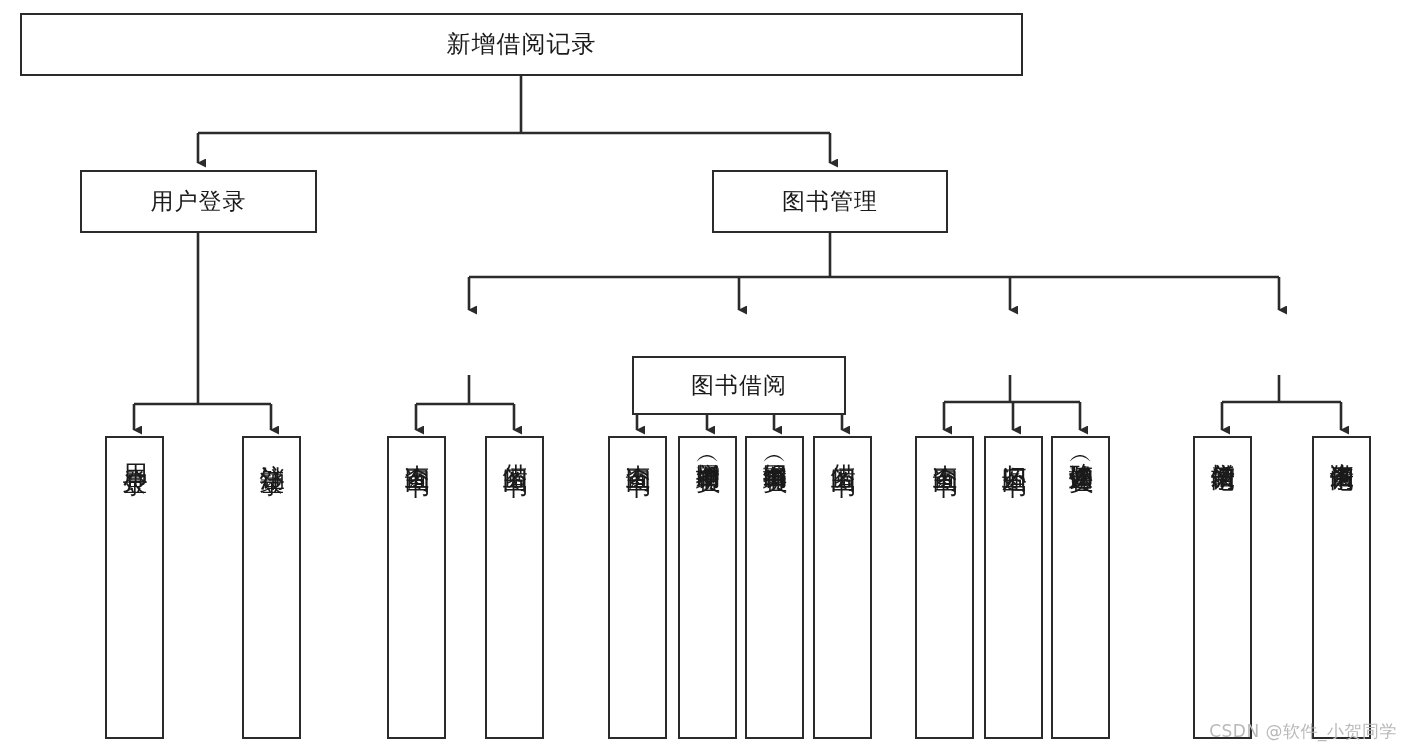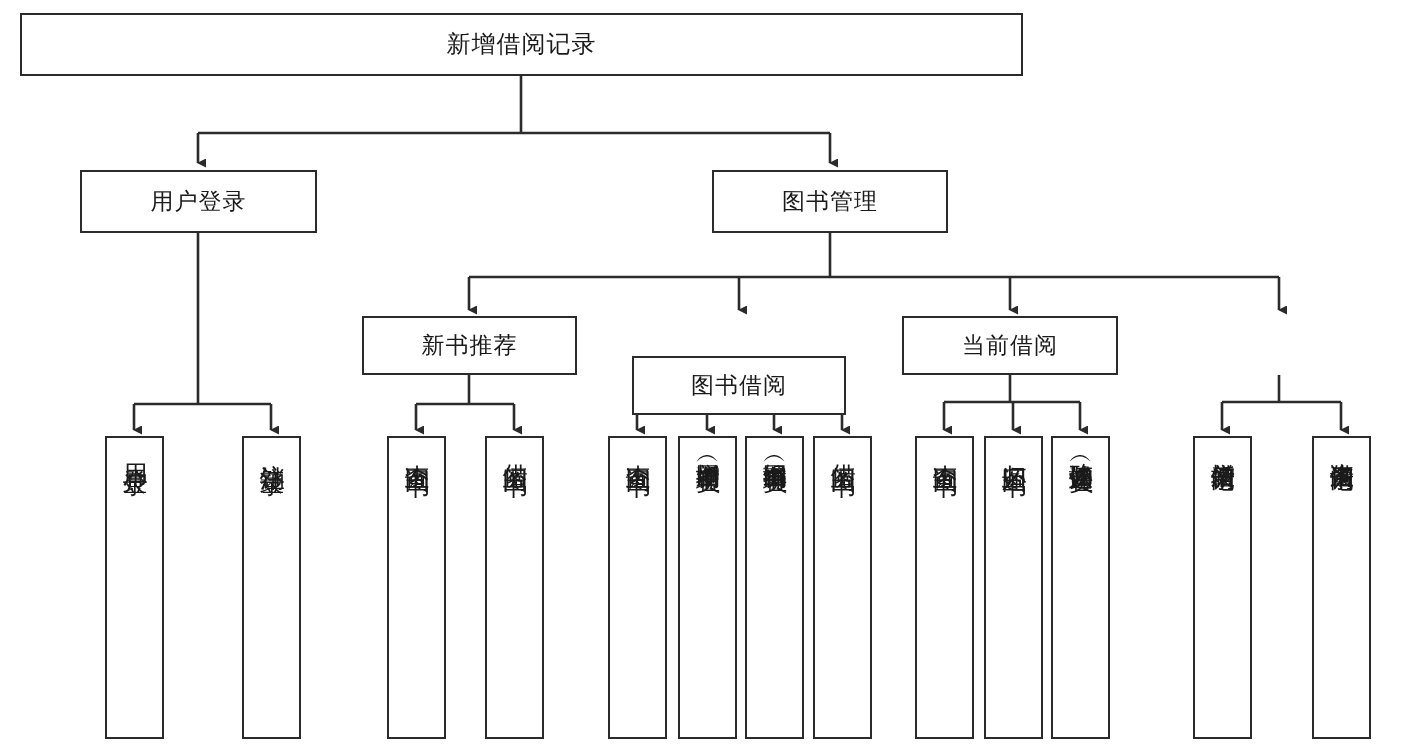--- a/index.html
+++ b/index.html
@@ -141,31 +141,25 @@
   </div>
 
   <div class="node h" style="left:80px; top:170px; width:237px; height:63px;">
     <span class="lbl">用户登录</span>
   </div>
 
   <div class="node h" style="left:712px; top:170px; width:236px; height:63px;">
     <span class="lbl">图书管理</span>
   </div>
 
-  <div class="node h" style="left:362px; top:316px; width:215px; height:59px;">
-    <span class="lbl">新书推荐</span>
-  </div>
 
   <div class="node h" style="left:632px; top:316px; width:214px; height:59px;margin-top:40px;">
     <span class="lbl">图书借阅</span>
   </div>
 
-  <div class="node h" style="left:902px; top:316px; width:216px; height:59px;">
-    <span class="lbl">当前借阅</span>
-  </div>
 
 
   <div class="node v" style="left:105px; top:436px; width:59px; height:303px;">
     <span class="lbl">用户登录</span>
   </div>
 
   <div class="node v" style="left:242px; top:436px; width:59px; height:303px;">
     <span class="lbl">注销登录</span>
   </div>
 
@@ -206,14 +200,15 @@
   </div>
 
   <div class="node v tight" style="left:1193px; top:436px; width:59px; height:303px;">
     <span class="lbl">新增借阅记录</span>
   </div>
 
   <div class="node v tight" style="left:1312px; top:436px; width:59px; height:303px;">
     <span class="lbl">查询借阅记录</span>
   </div>
 
+  <div id="watermark">CSDN @软件_小贺同学</div>
 
 </div>
 
 </body></html>

